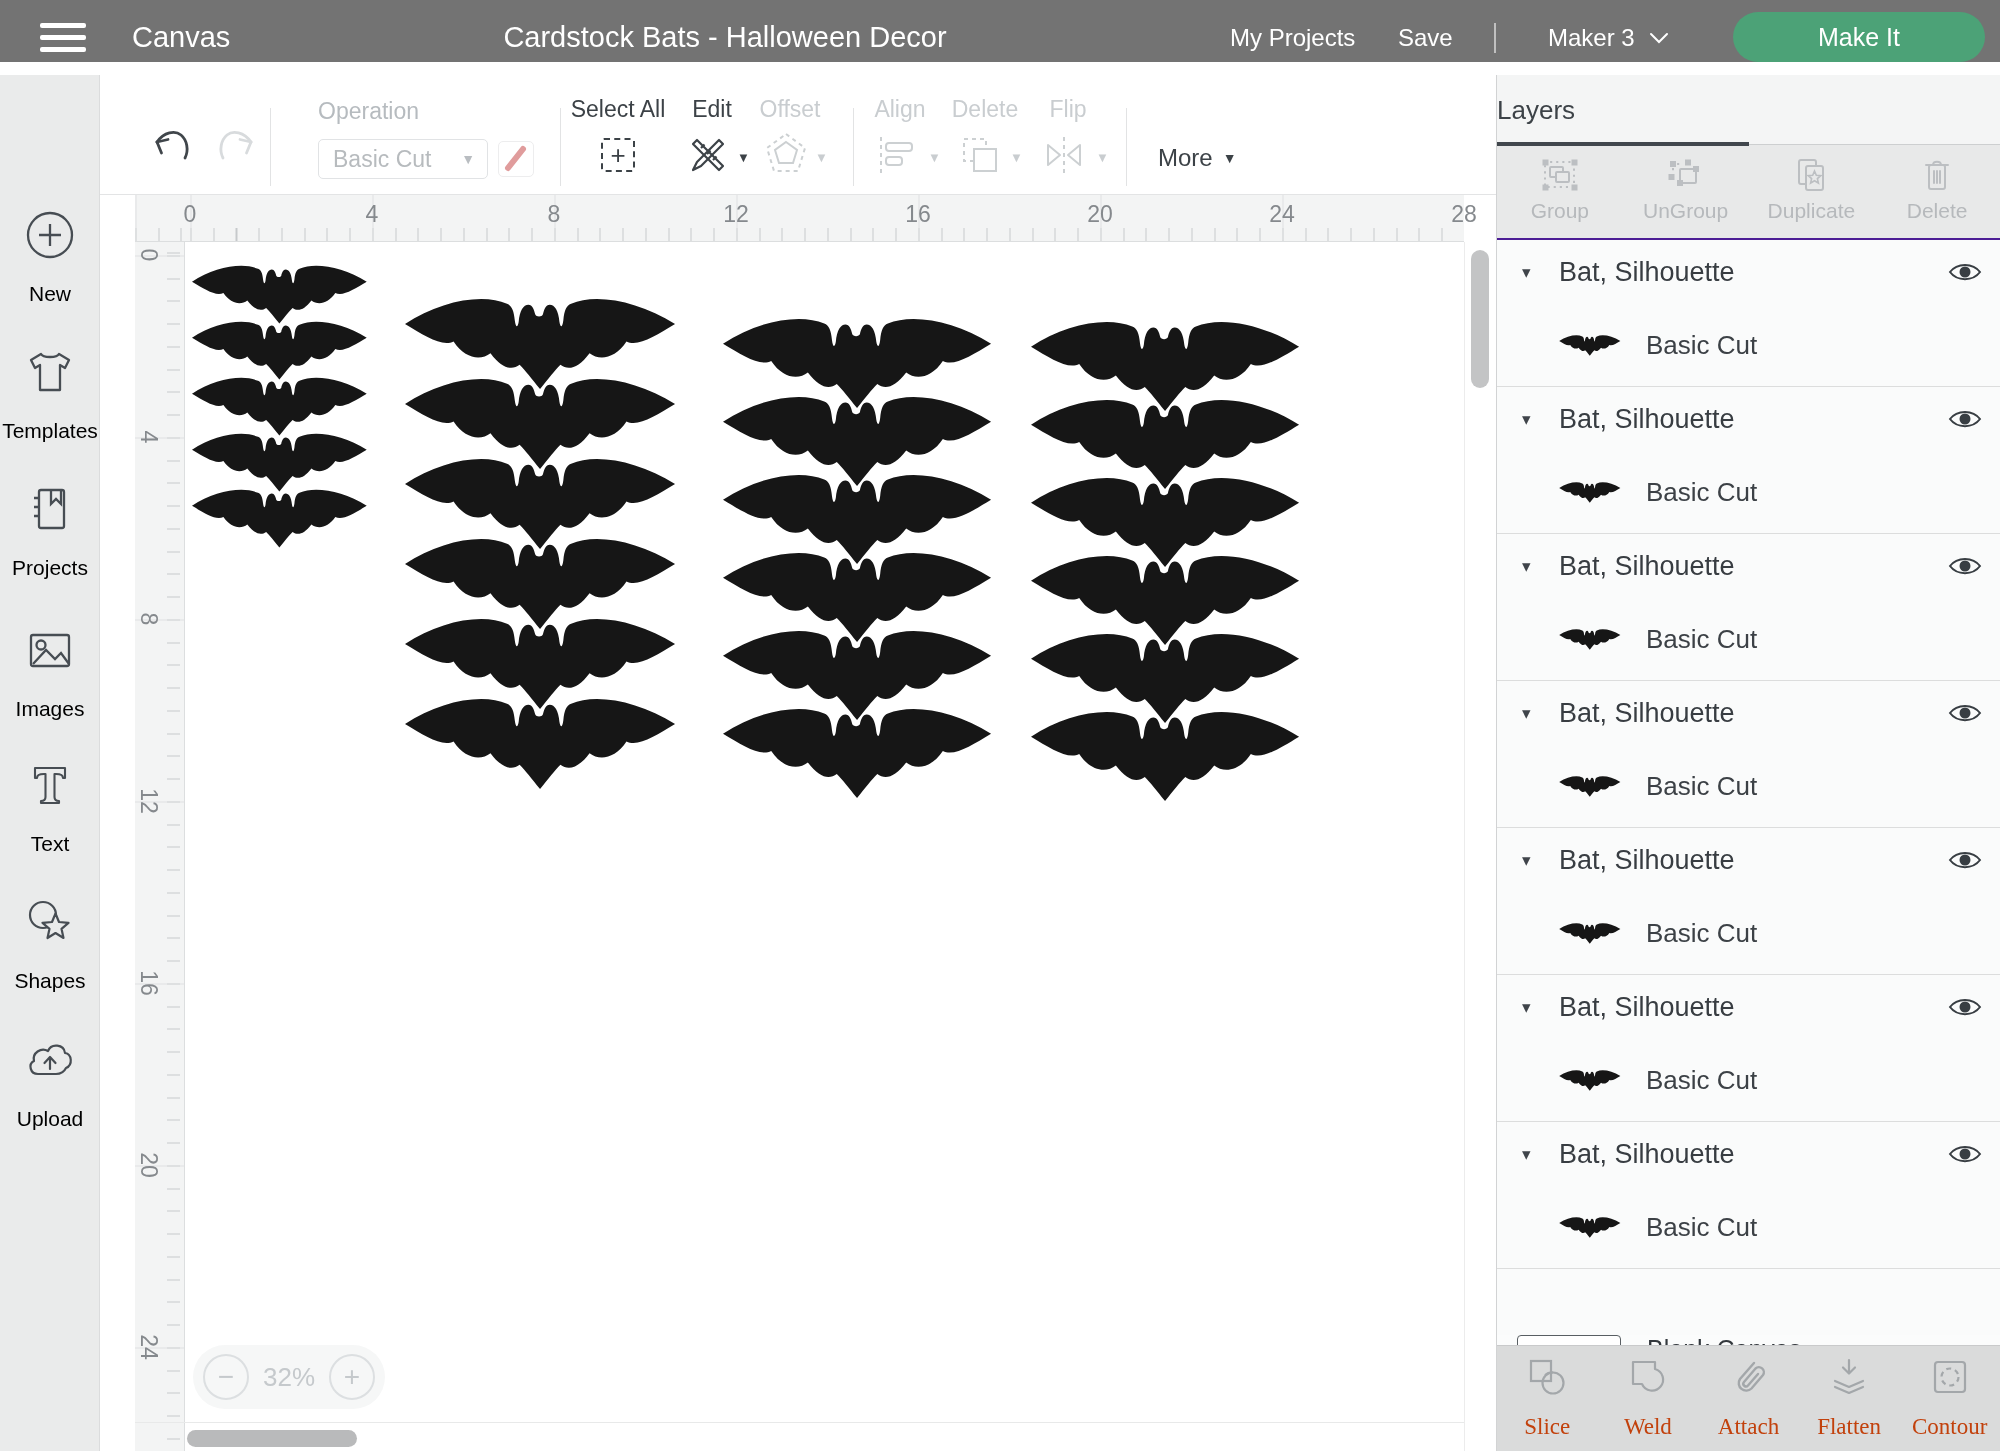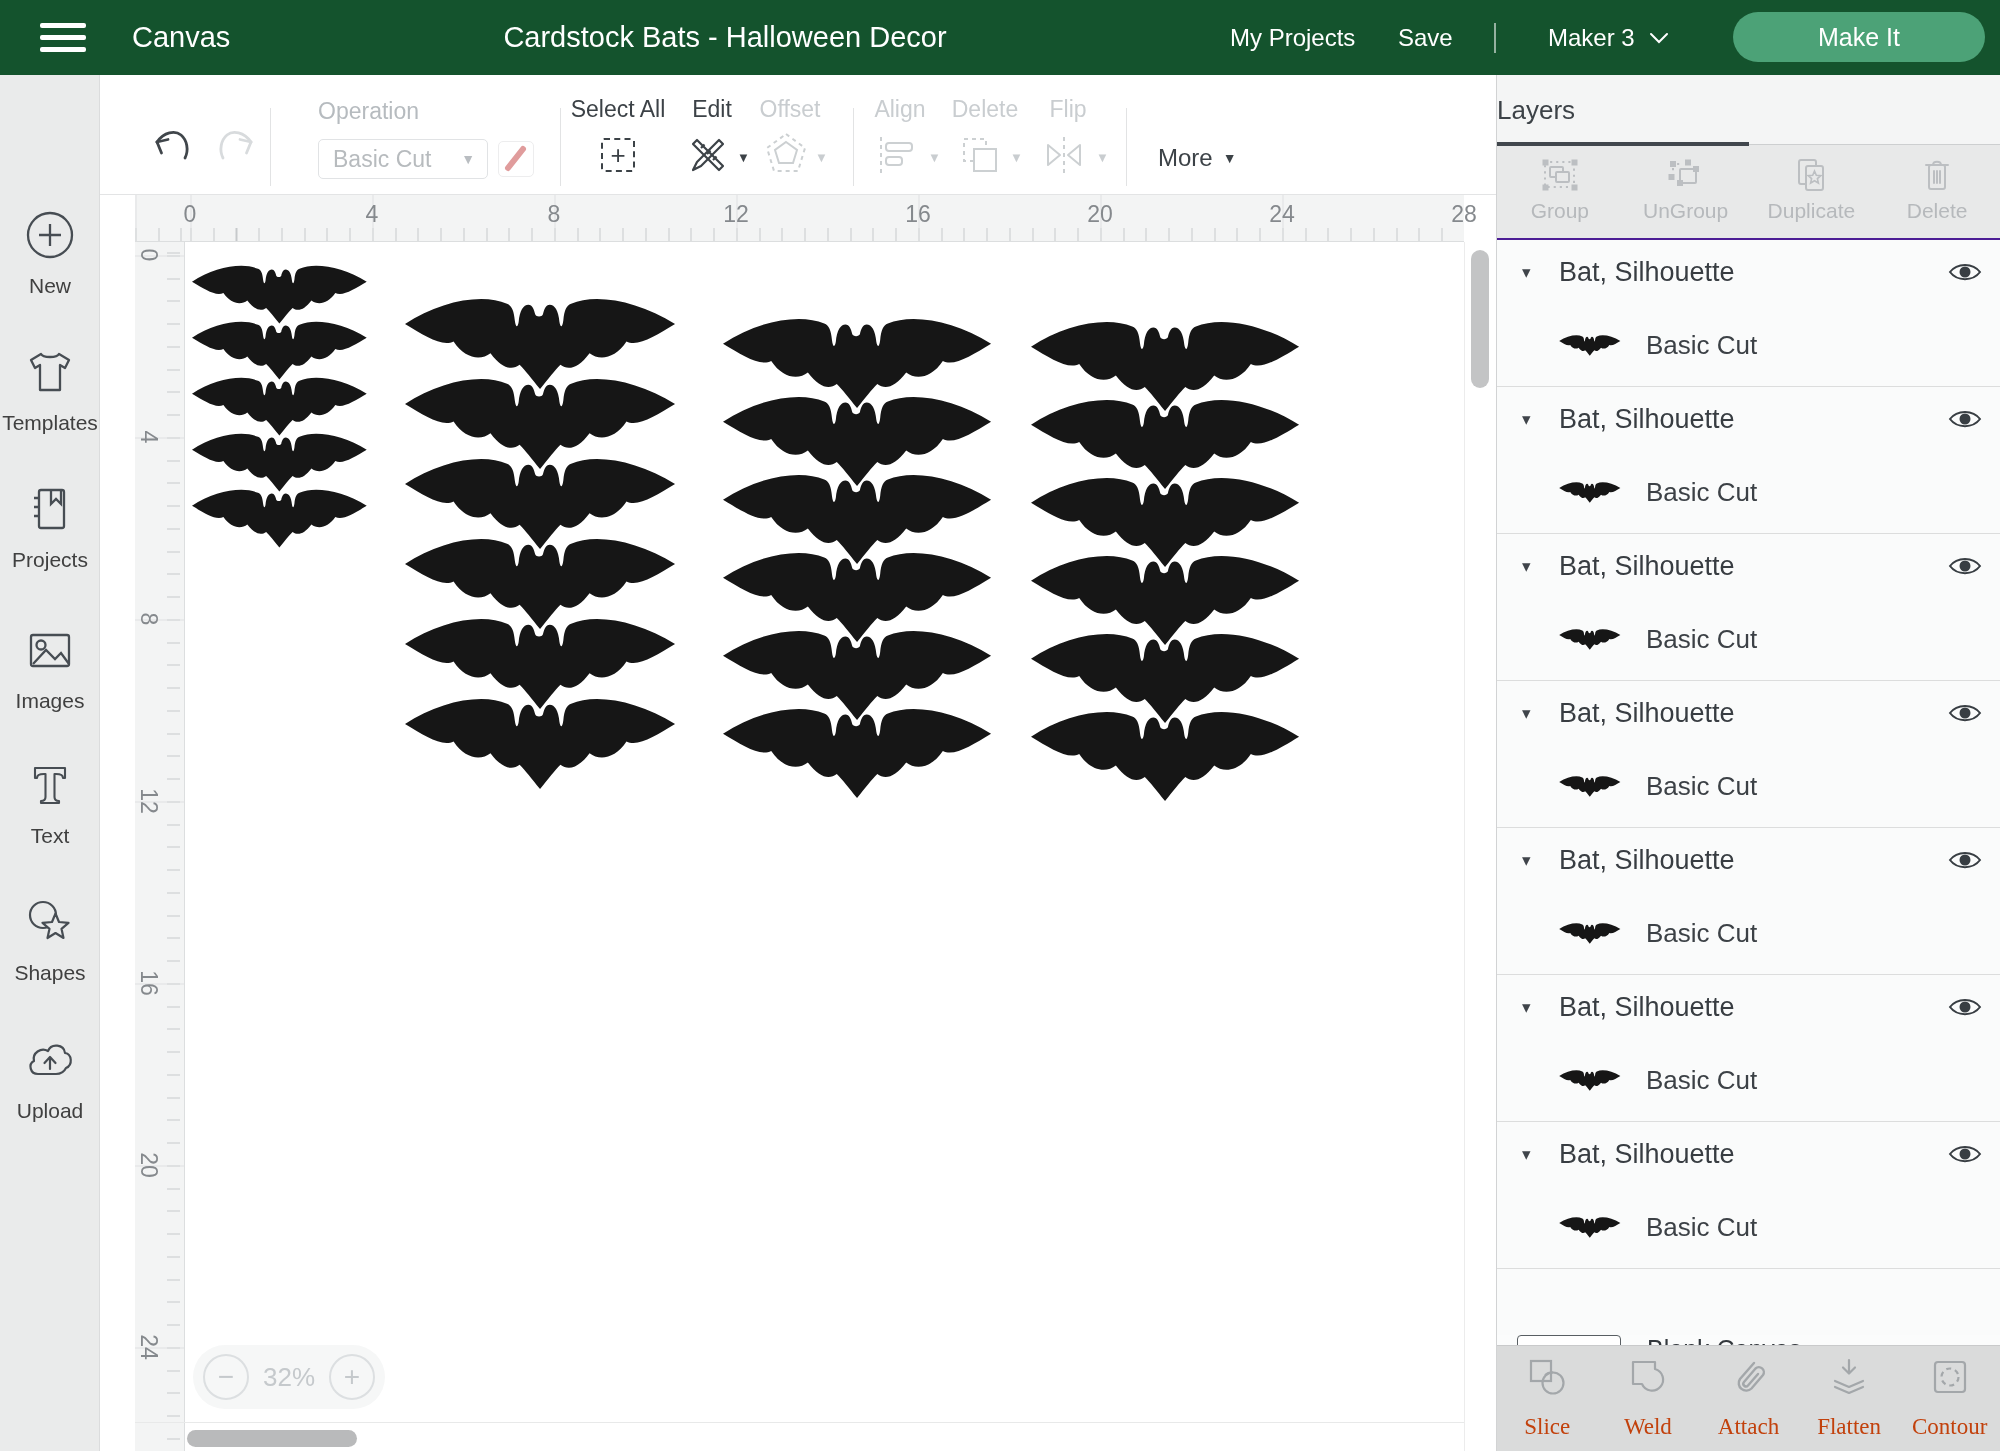--- a/index.html
+++ b/index.html
@@ -2,36 +2,36 @@
 <html><head>
 <meta charset="utf-8">
 <style>
   * { margin:0; padding:0; box-sizing:border-box; }
   html,body { width:2000px; height:1451px; }
   body { position:relative; overflow:hidden; background:#fff;
          font-family:"Liberation Sans", sans-serif; color:#3c4247; }
   .abs { position:absolute; }
 
   
-  .topbar { left:0; top:0; width:2000px; height:75px; background:#14532d; display:block; }
+  .topbar { left:0; top:0; width:2000px; height:62px; background:#737373; display:block; }
   .hamburger { left:40px; top:23px; width:46px; height:30px; cursor:pointer; }
   .hamburger span { display:block; height:4.5px; border-radius:2px; background:#fff; margin-bottom:7.5px; }
   .tb-canvas { left:132px; top:0; height:75px; line-height:75px; color:#fff; font-size:29px; font-weight:400; }
   .tb-title { left:490px; top:0; width:470px; height:75px; line-height:75px; color:#fff; font-size:29px; font-weight:400; text-align:center; }
   .tb-link { top:0; height:75px; line-height:75px; color:#fff; font-size:24px; cursor:pointer; }
   .tb-sep { left:1494px; top:23px; width:2px; height:30px; background:rgba(255,255,255,.55); }
   .machine { left:1548px; top:0; height:75px; display:flex; align-items:center; gap:14px; color:#fff; font-size:24px; cursor:pointer; }
   .makeit { left:1733px; top:12px; width:252px; height:50px; border-radius:25px; background:#4ca277;
             color:#fff; font-size:25px; text-align:center; line-height:50px; cursor:pointer; }
 
   
   .sidebar { left:0; top:75px; width:100px; height:1376px; background:#eaebeb; border-right:1px solid #dbdcdd; }
   .side-item { position:absolute; left:0; width:100px; text-align:center; cursor:pointer; }
   .side-item svg { display:block; margin:0 auto; }
-  .side-item .lbl { display:block; margin-top:13px; font-size:21px; color:#404040; }
+  .side-item .lbl { display:block; margin-top:21px; font-size:21px; color:#000000; }
 
   
   .workbg { left:100px; top:75px; width:1396px; height:1376px; background:#fff; }
   .toolbar-border { left:100px; top:194px; width:1396px; height:1px; background:#e3e4e5; }
 
   
   .tool-label { position:absolute; top:96px; font-size:23px; text-align:center; }
   .en { color:#3c4247; } .dis { color:#c9cdd0; }
   .tdiv { position:absolute; top:108px; width:1px; height:78px; background:#e2e3e4; }
   .op-label { left:318px; top:98px; font-size:23px; color:#b6bbbf; }

